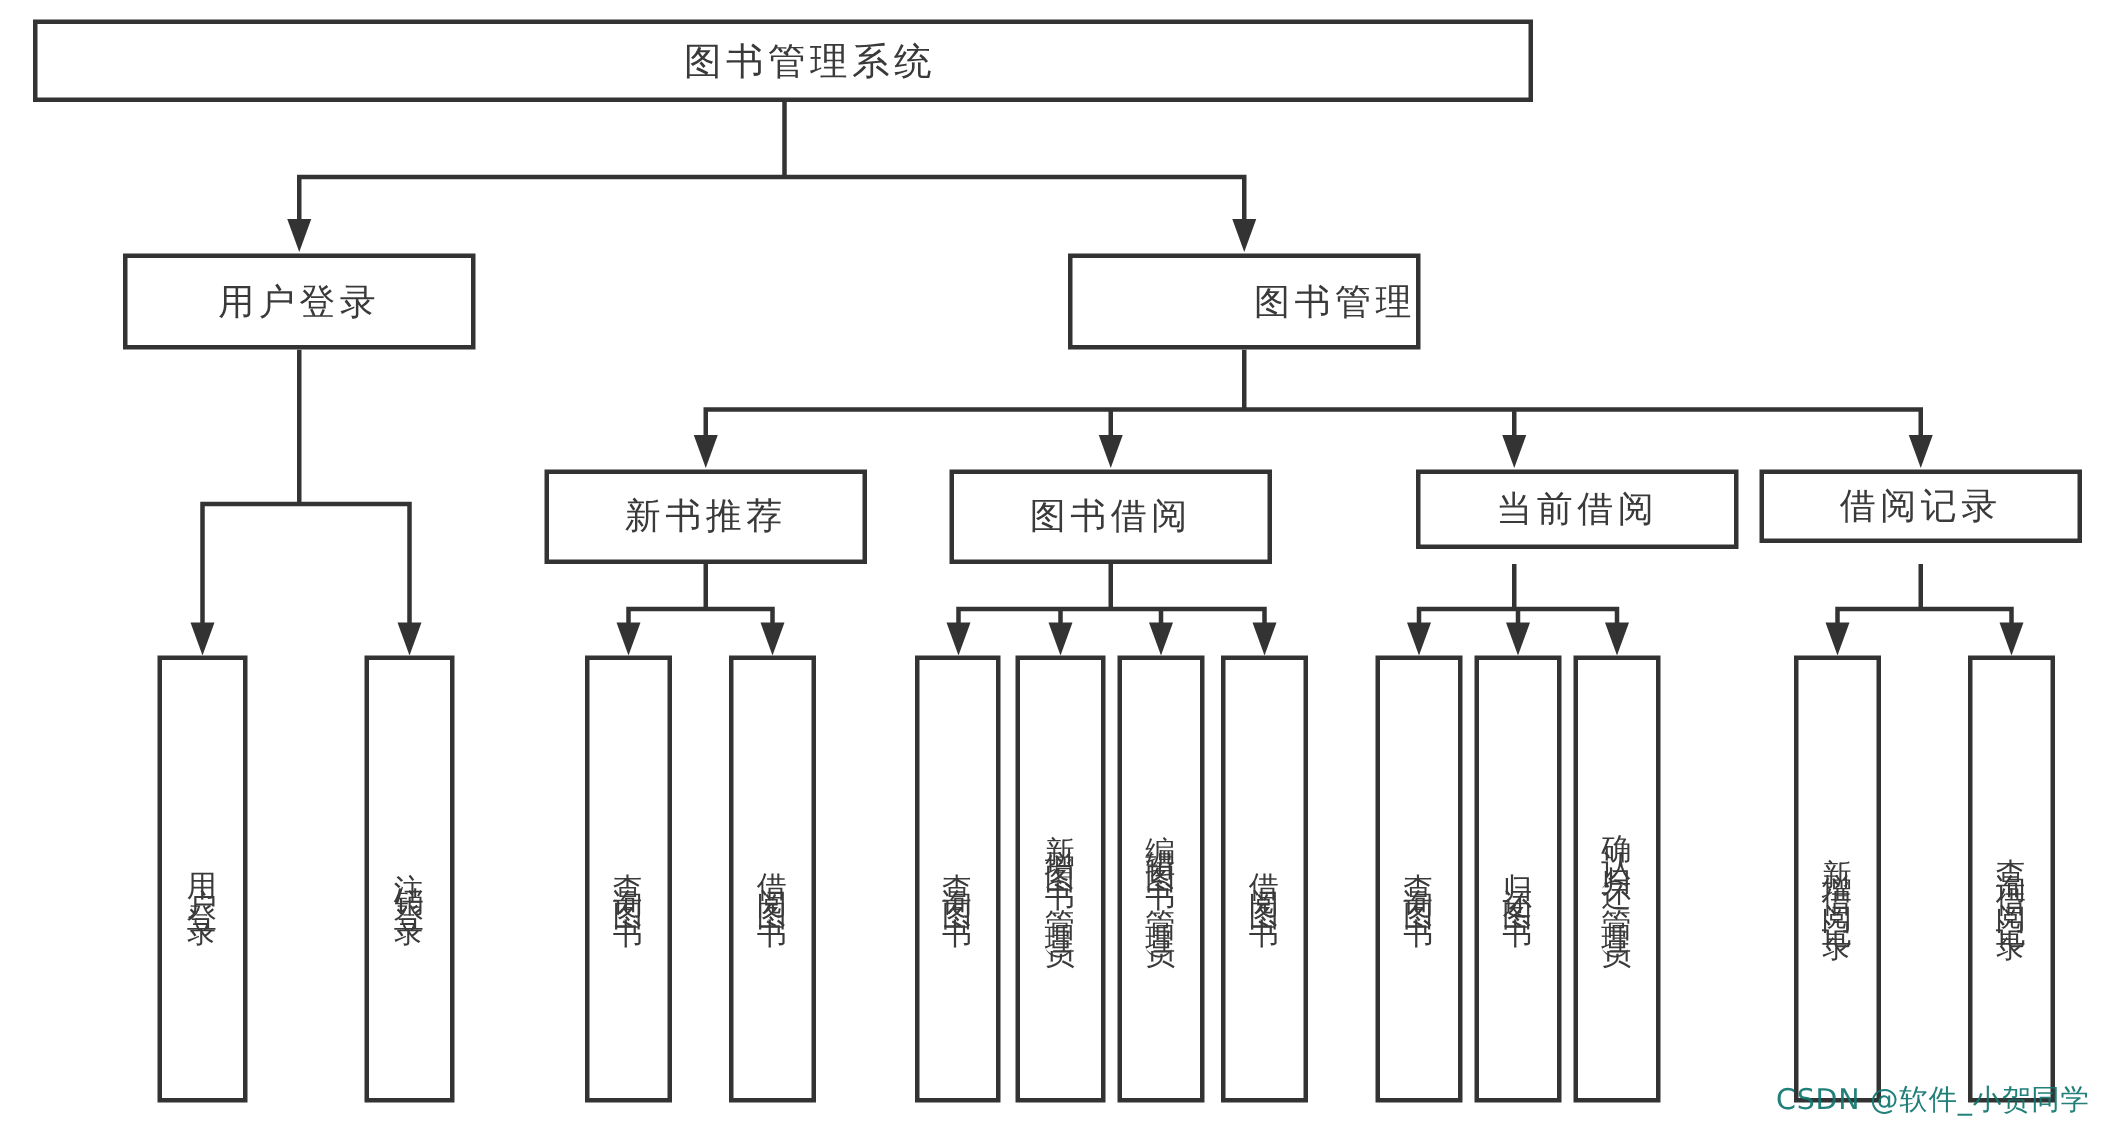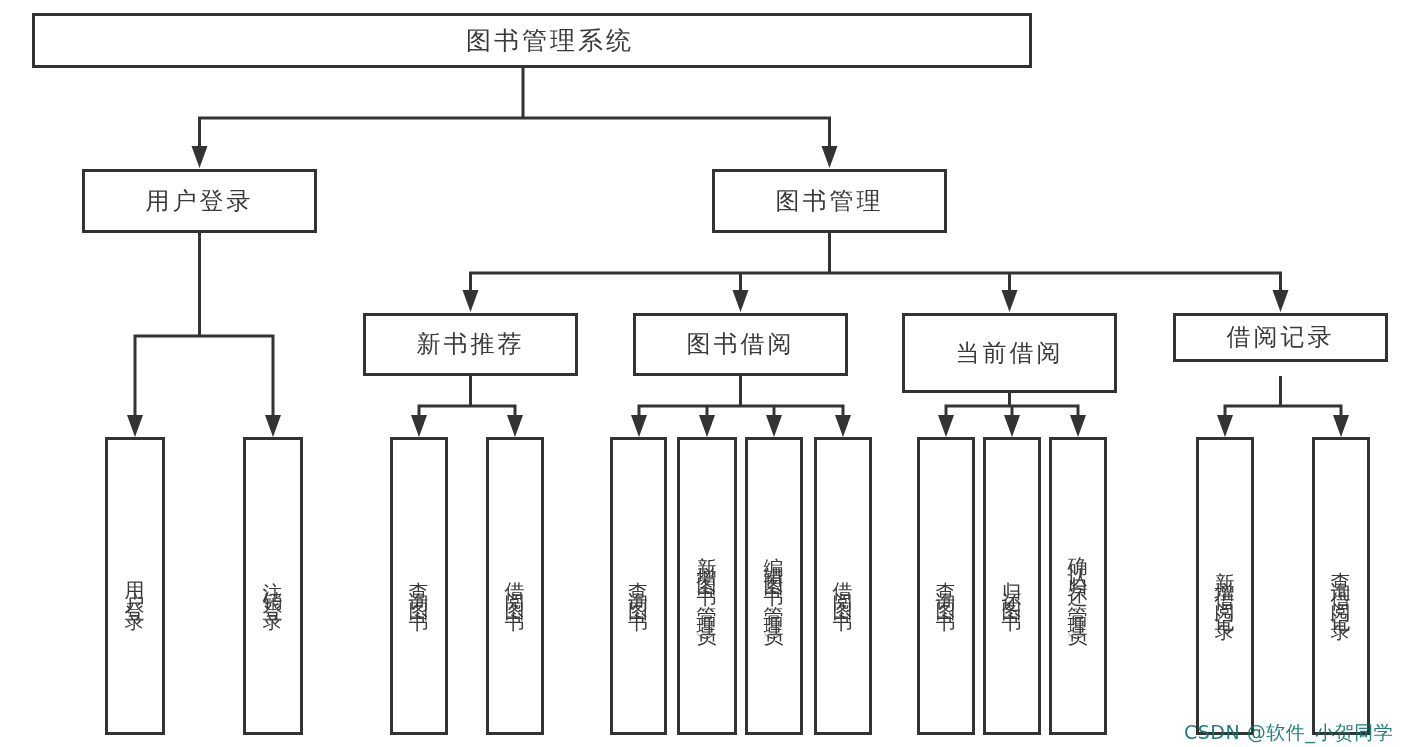--- a/index.html
+++ b/index.html
@@ -94,38 +94,38 @@
       <polygon points="1004,415 1020,415 1012,437"></polygon>
       <polygon points="1070,415 1086,415 1078,437"></polygon>
     </g>
     <g>
       <path d="M1280.5,376 V406 M1225,406 H1341 M1225,404.5 V419 M1341,404.5 V419"></path>
       <polygon points="1217,415 1233,415 1225,437"></polygon>
       <polygon points="1333,415 1349,415 1341,437"></polygon>
     </g>
   </svg>
 
-  <div class="node root" style="left:32px;top:13px;width:1000px;height:55px;padding-left:36px;">
+  <div class="node root" style="left:22px;top:13px;width:1000px;height:55px;padding-left:36px;">
     <span class="hlabel">图书管理系统</span>
   </div>
 
   <div class="node" style="left:82px;top:169px;width:235px;height:64px;">
     <span class="hlabel">用户登录</span>
   </div>
-  <div class="node" style="left:712px;top:169px;width:235px;height:64px;">
+  <div class="node" style="left:712px;top:169px;width:235px;height:64px;justify-content:flex-end;">
     <span class="hlabel">图书管理</span>
   </div>
 
   <div class="node" style="left:633px;top:313px;width:215px;height:63px;">
     <span class="hlabel">图书借阅</span>
   </div>
   <div class="node" style="left:363px;top:313px;width:215px;height:63px;">
     <span class="hlabel">新书推荐</span>
   </div>
-  <div class="node" style="left:902px;top:313px;width:215px;height:80px;">
+  <div class="node" style="left:944px;top:313px;width:215px;height:53px;">
     <span class="hlabel">当前借阅</span>
   </div>
   <div class="node" style="left:1173px;top:313px;width:215px;height:49px;">
     <span class="hlabel">借阅记录</span>
   </div>
 
   <div class="node leaf" style="left:105px;top:437px;width:60px;height:298px;">
     <span class="vlabel">用户登录</span>
   </div>
   <div class="node leaf" style="left:243px;top:437px;width:60px;height:298px;">

